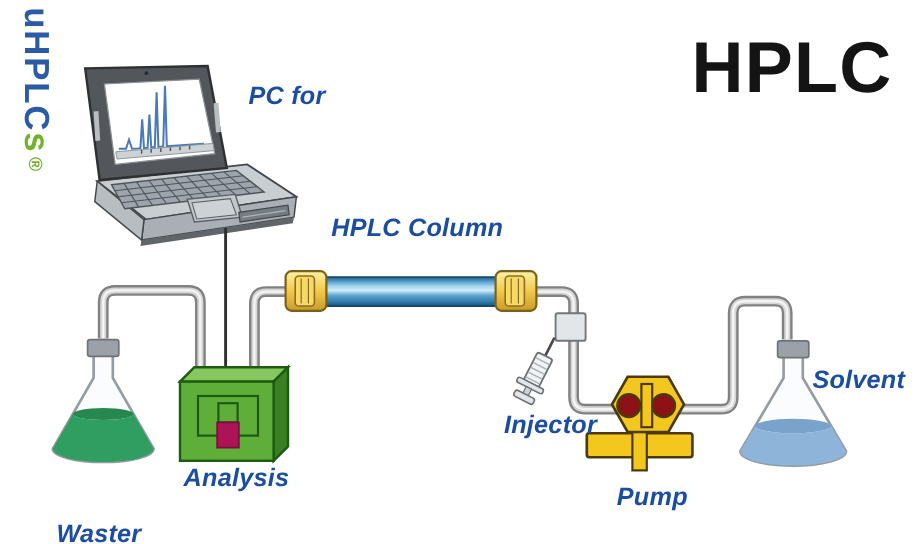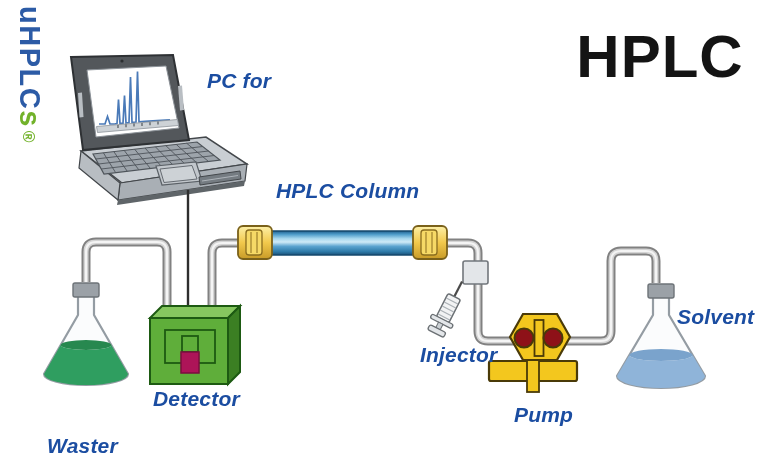--- a/index.html
+++ b/index.html
@@ -195,13 +195,13 @@
 
 <div id="pc-label" class="label">
   <div>PC for</div>
 </div>
 
 <div id="column-label" class="label">HPLC Column</div>
 <div id="injector-label" class="label">Injector</div>
 <div id="pump-label" class="label">Pump</div>
 <div id="solvent-label" class="label">Solvent</div>
 <div id="waste-label" class="label">Waster</div>
-<div id="detector-label" class="label">Detector</div>
+<div id="detector-label" class="label">Analysis</div>
 
 </body></html>

